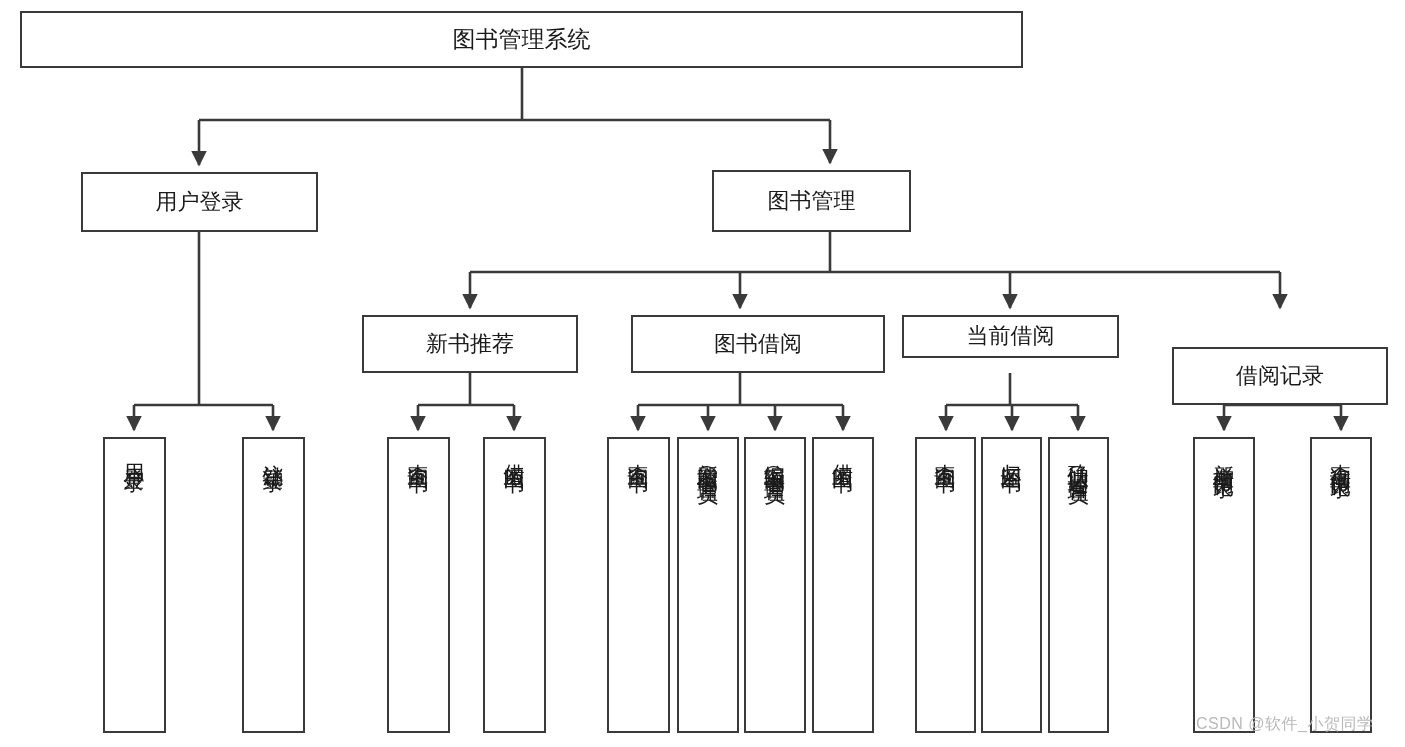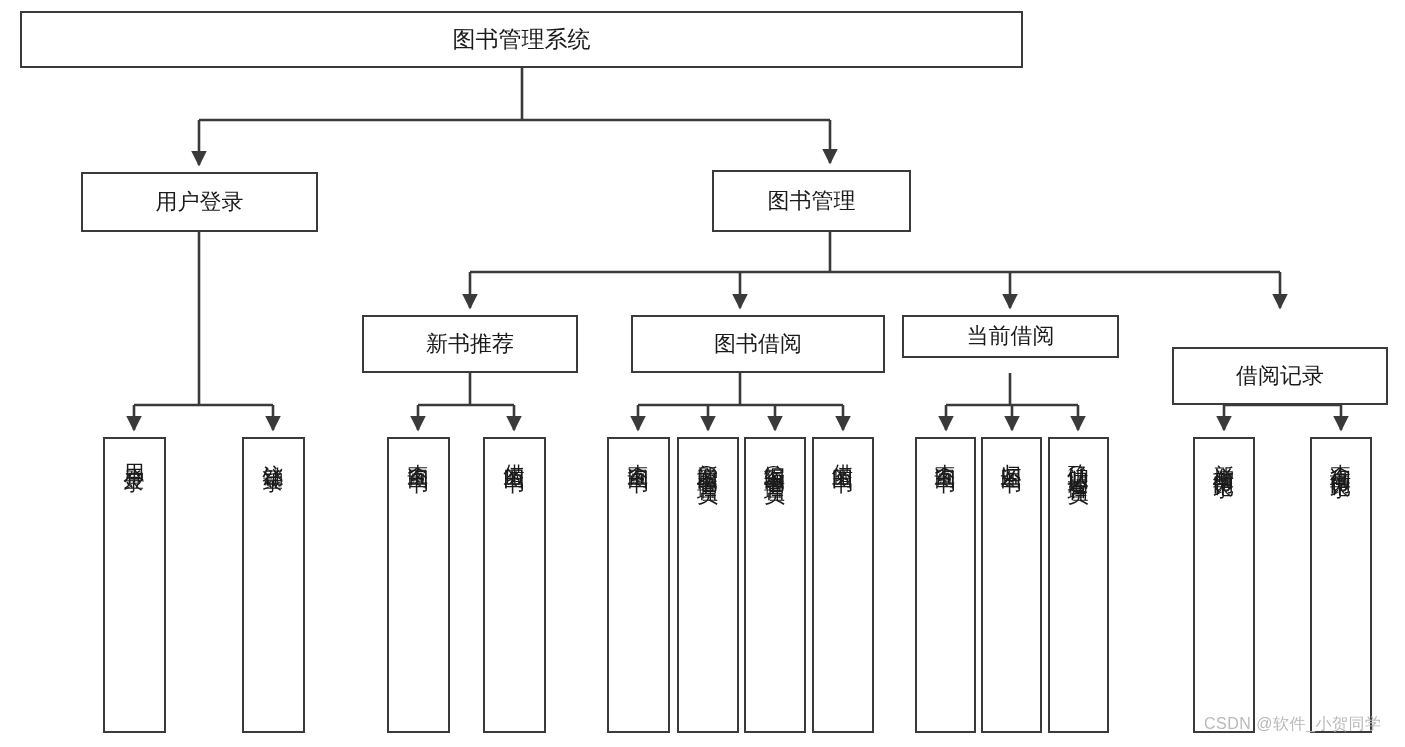--- a/index.html
+++ b/index.html
@@ -178,15 +178,15 @@
   <div class="node vert" style="left: 1048px; top: 437px; width: 61px; height: 296px;">
     <span class="label">确认归还（管理员）</span>
   </div>
   <div class="node vert" style="left: 1193px; top: 437px; width: 62px; height: 296px;">
     <span class="label">新增借阅记录</span>
   </div>
   <div class="node vert" style="left: 1310px; top: 437px; width: 62px; height: 296px;">
     <span class="label">查询借阅记录</span>
   </div>
 
-  <div class="watermark" style="left: 1196px; top: 714px; margin-left: 8px;">CSDN @软件_小贺同学</div>
+  <div class="watermark" style="left: 1196px; top: 714px;">CSDN @软件_小贺同学</div>
 
 </div>
 
 </body></html>

